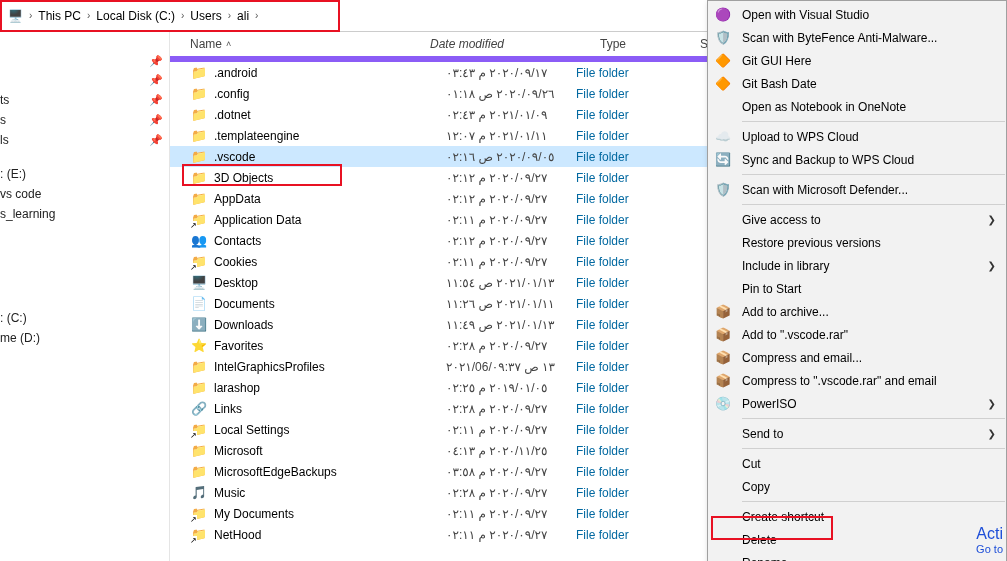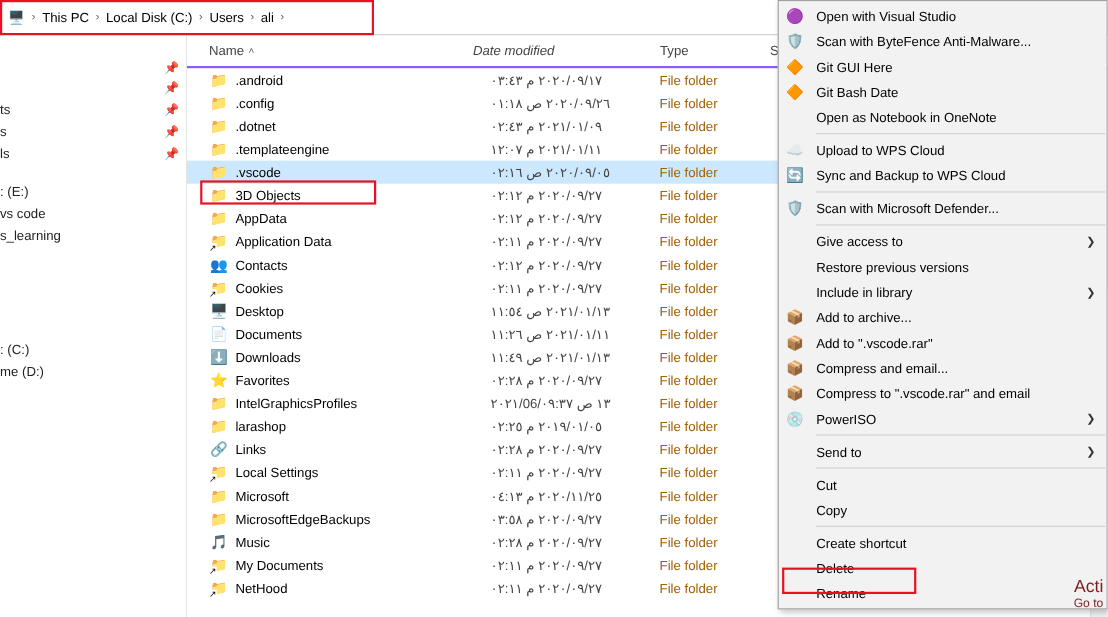--- a/index.html
+++ b/index.html
@@ -56,21 +56,21 @@
   }
   .sidebar-item .pin { color:#666; font-size:11px; margin-left:4px;}
   .sidebar .gap { height: 14px; }
   .main {
     flex: 1;
     position: relative;
     overflow: hidden;
   }
   .col-headers {
     display: flex;
-    border-bottom: 2px solid #8b5cf6;
+    border-bottom: 6px solid #8b5cf6;
     color: #444;
     height: 30px;
     align-items: center;
     font-size: 12px;
   }
   .col-name { width: 260px; padding-left: 20px; display:flex; align-items:center; gap:4px;}
   .col-date { width: 130px; font-style: italic; }
   .col-type { width: 100px; margin-left: 40px; }
   .col-size { width: 60px; }
   .sort-arrow { font-size:9px; color:#555;}
@@ -78,21 +78,21 @@
     display: flex;
     align-items: center;
     height: 21px;
     padding-left: 20px;
     font-size: 12px;
   }
   .file-row.selected { background: #cce8ff; }
   .file-row .icon { width: 18px; height:16px; display:inline-flex; align-items:center; justify-content:center; margin-right:6px; font-size:13px;}
   .file-row .name { width: 232px; }
   .file-row .date { width: 130px; color:#444; direction:ltr; text-align:left; font-size:12px;}
-  .file-row .type { width: 100px; color:#a16207;text-align:center; }
+  .file-row .type { width: 100px; color:#0369a1; }
   .red-vscode { top: 164px; left: 182px; width: 160px; height: 22px; pointer-events:none;}
   .context-menu {
     position: absolute;
     top: 0;
     right: 0;
     width: 300px;
     background: #f2f2f2;
     border: 1px solid #a0a0a0;
     box-shadow: 2px 2px 6px rgba(0,0,0,0.25);
     font-size: 12px;
@@ -125,21 +125,21 @@
   .menu-sep {
     height: 1px;
     background: #d0d0d0;
     margin: 3px 1px 3px 34px;
   }
   .red-delete { top: 516px; left: 711px; width: 122px; height: 24px; pointer-events:none; z-index:10;}
   .watermark {
     position:absolute;
     right:4px;
     bottom:6px;
-    color:#7f1d1d;
+    color:#1d4ed8;
     font-size:16px;
     text-align:right;
     line-height:1.1;
     pointer-events:none;
   }
   .vscroll {
     position:absolute;
     right:0;
     top:30px;
     bottom:0;
@@ -422,20 +422,24 @@
     <div class="menu-item">
       <span class="m-icon"></span>
       <span>Restore previous versions</span>
     </div>
     <div class="menu-item">
       <span class="m-icon"></span>
       <span>Include in library</span>
       <span class="sub-arrow">❯</span>
     </div>
     <div class="menu-item">
+      <span class="m-icon"></span>
+      <span>Pin to Start</span>
+    </div>
+    <div class="menu-item">
       <span class="m-icon">📦</span>
       <span>Add to archive...</span>
     </div>
     <div class="menu-item">
       <span class="m-icon">📦</span>
       <span>Add to ".vscode.rar"</span>
     </div>
     <div class="menu-item">
       <span class="m-icon">📦</span>
       <span>Compress and email...</span>

